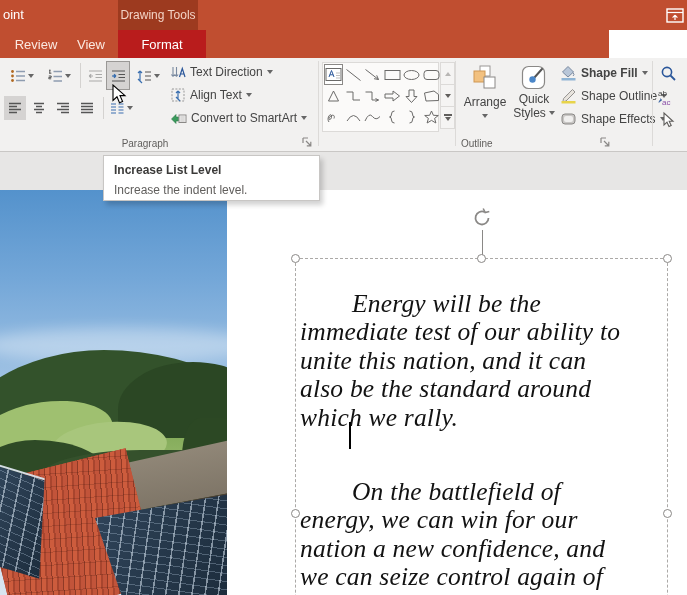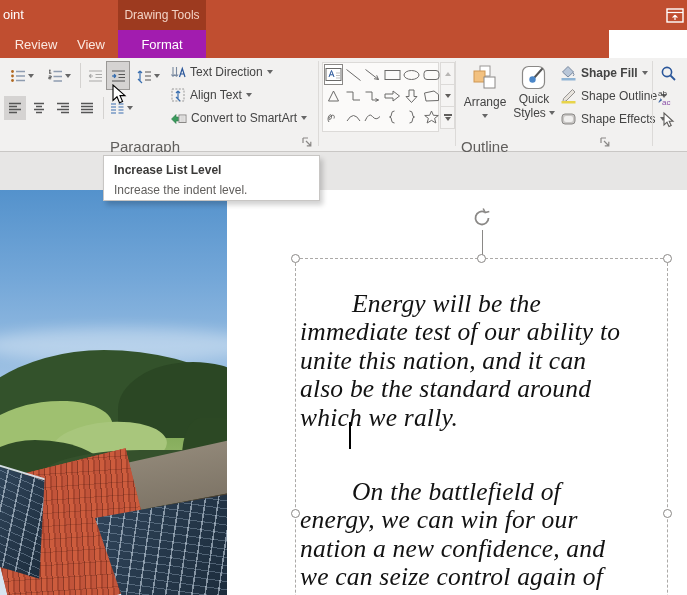--- a/index.html
+++ b/index.html
@@ -4,40 +4,40 @@
 <style>
   * { margin:0; padding:0; box-sizing:border-box; }
   html,body { width:687px; height:595px; }
   body { font-family:"Liberation Sans", sans-serif; }
   #app { position:relative; width:687px; height:595px; overflow:hidden; background:#fff; }
   .abs { position:absolute; }
 
   
   .titlebar { left:0; top:0; width:687px; height:30px; background:#c04e30; }
   .win-frag { left:3px; top:7px; color:#fff; font-size:13px; }
-  .ctx-header { left:118px; top:0; width:88px; height:30px; background:#9d3a1f; color:#f3d3c6; font-size:12px; display:flex; align-items:center; justify-content:center; }
+  .ctx-header { left:118px; top:0; width:80px; height:30px; background:#9d3a1f; color:#f3d3c6; font-size:12px; display:flex; align-items:center; justify-content:center; }
   .ribbon-opts { right:3px; top:8px; width:18px; height:15px; cursor:default; }
 
   
   .tabrow { left:0; top:30px; width:609px; height:28px; background:#c04e30; }
   .tab { position:absolute; top:0; height:28px; display:flex; align-items:center; justify-content:center; color:#fbe9e1; font-size:13px; cursor:default; }
-  .tab.active { background:#a21caf; color:#fff; }
+  .tab.active { background:#b91c1c; color:#fff; }
   .tellme { position:absolute; left:226px; top:0; height:28px; display:flex; align-items:center; gap:7px; color:#f0c5b5; font-size:13px; }
 
   
   .ribbon { left:0; top:58px; width:687px; height:94px; background:#f2f1f0; border-bottom:1px solid #c9c7c5; }
   .vsep { position:absolute; top:3px; height:85px; width:1px; background:#dcdad8; }
   .vr { position:absolute; width:1px; background:#d4d2d0; }
   .btn { position:absolute; display:flex; align-items:center; justify-content:center; gap:2px; cursor:default; }
   .btn.hl { background:#d5d3d2; border:1px solid #9a9896; }
   .btn.sel { background:#d5d3d2; }
   .btn.dis { opacity:.45; }
   .dd { width:0; height:0; border-left:3px solid transparent; border-right:3px solid transparent; border-top:4px solid #666; }
   .lbl-btn { position:absolute; display:flex; align-items:center; gap:4px; font-size:12px; color:#444; cursor:default; white-space:nowrap; }
-  .grouplabel { position:absolute; top:80px; font-size:15px; color:#605e5c; }
+  .grouplabel { position:absolute; top:80px; font-size:10px; color:#605e5c; }
   .launcher { position:absolute; width:12px; height:12px; cursor:default; }
   .bigbtn { position:absolute; display:flex; flex-direction:column; align-items:center; font-size:12px; color:#444; cursor:default; }
   .gallery-frame { position:absolute; left:322px; top:4px; width:117px; height:70px; background:#fbfaf9; border:1px solid #dcdad8; }
   .gcell { position:absolute; width:19px; height:21px; display:flex; align-items:center; justify-content:center; cursor:default; }
   .gcell.sel { background:#fff; border:1px solid #8a8886; }
   .scrollcol { position:absolute; left:440px; top:4px; width:15px; height:70px; }
   .scbtn { width:15px; height:23px; background:#f5f4f3; border:1px solid #dcdad8; display:flex; flex-direction:column; align-items:center; justify-content:center; gap:1px; cursor:default; }
   .tri-up { width:0; height:0; border-left:3.5px solid transparent; border-right:3.5px solid transparent; border-bottom:4.5px solid #b8b6b4; }
   .tri-dn { width:0; height:0; border-left:3.5px solid transparent; border-right:3.5px solid transparent; border-top:4.5px solid #605e5c; }
   .morebar { width:8px; height:1.5px; background:#605e5c; }

